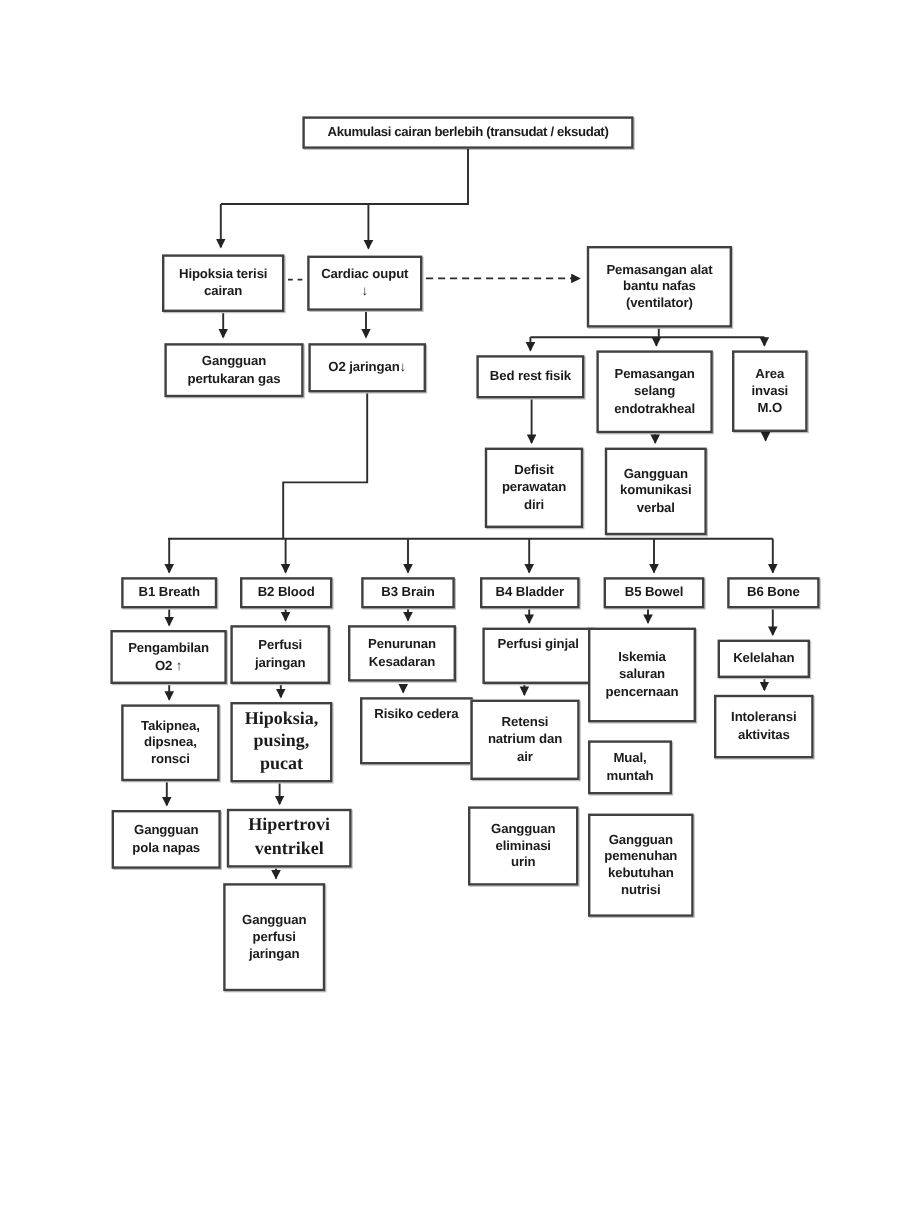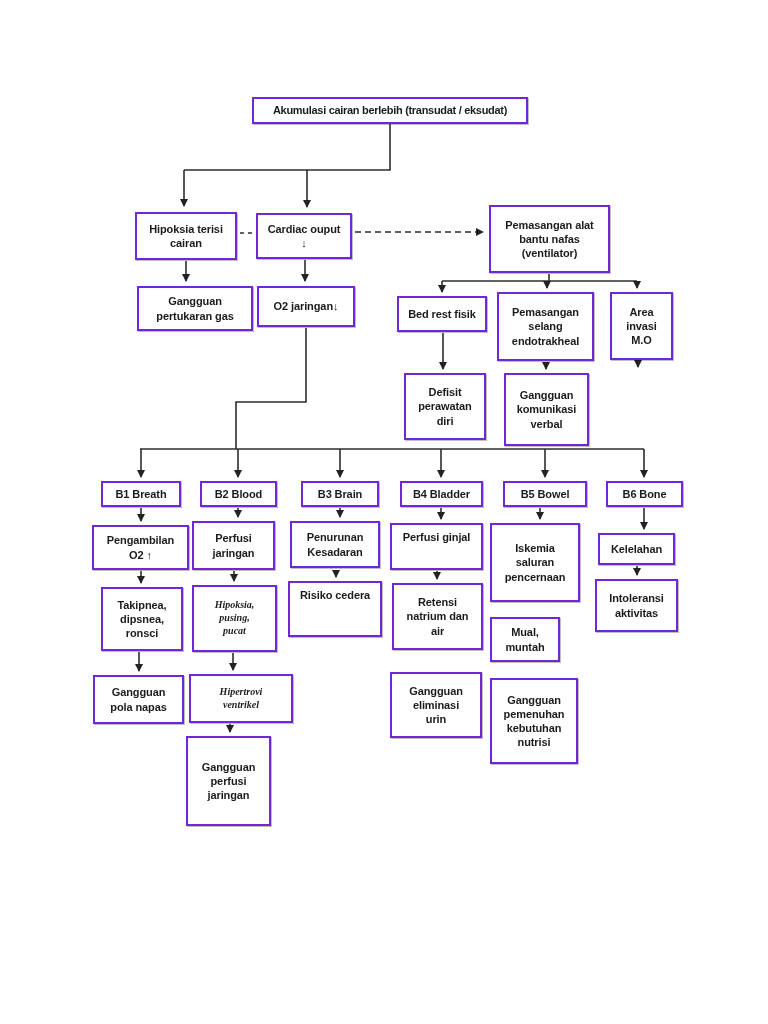--- a/index.html
+++ b/index.html
@@ -16,45 +16,45 @@
     overflow: hidden;
   }
   svg.connectors {
     position: absolute;
     left: 0; top: 0;
     width: 768px; height: 1024px;
   }
   .node {
     position: absolute;
     background: #ffffff;
-    border: 2px solid #6d28d9;
+    border: 2px solid #404040;
     box-shadow: 1px 1px 0 rgba(0,0,0,0.25);
     display: flex;
     align-items: center;
     justify-content: center;
     text-align: center;
     white-space: pre-line;
     font-weight: 700;
     font-size: 11px;
     line-height: 1.28;
     color: #1b1b1b;
     letter-spacing: -0.1px;
     z-index: 2;
   }
   .node.title { font-size: 11px; letter-spacing: -0.3px; }
   .node.serif {
     font-family: "Liberation Serif", serif;
-    font-size: 10px;
+    font-size: 15px;
     font-weight: 600;
     letter-spacing: 0;
-    font-style: italic;
   }
   .node.top {
     align-items: flex-start;
     padding-top: 5px;
+    margin-left: 12px;
   }
 </style>
 </head>
 <body>
 
 <div class="page">
 
   <svg class="connectors" viewBox="0 0 768 1024" xmlns="http://www.w3.org/2000/svg">
     <defs>
       <marker id="ah" markerUnits="userSpaceOnUse" markerWidth="10" markerHeight="10" refX="7" refY="4" orient="auto">

